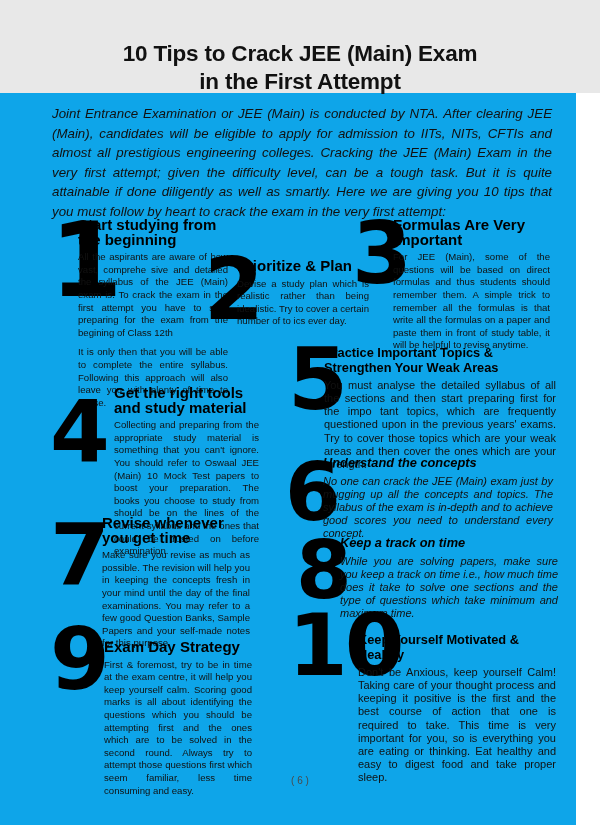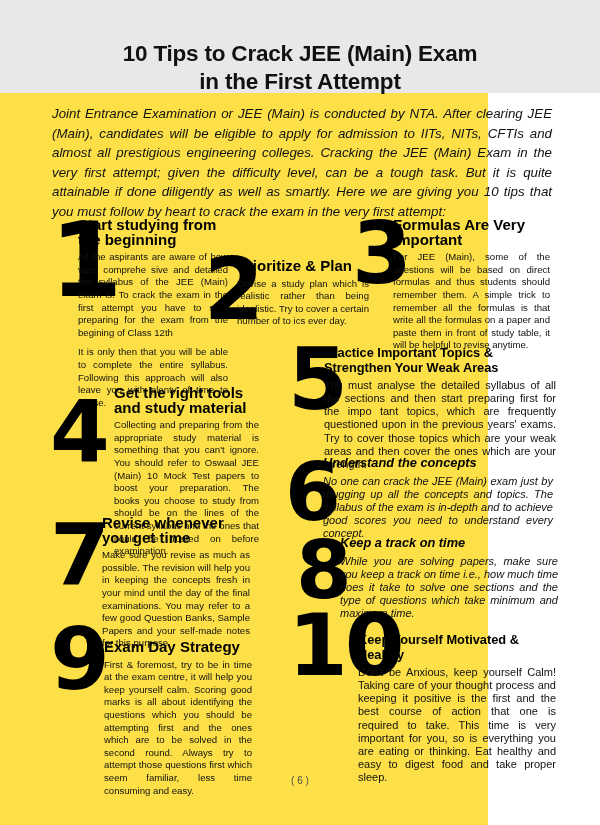--- a/index.html
+++ b/index.html
@@ -12,23 +12,23 @@
     background: #ffffff;
     font-family: "Liberation Sans", sans-serif;
     color: #000000;
     overflow: hidden;
     position: relative;
   }
 
   .page {
     position: absolute;
     inset: 0;
-    width: 488px;
+    width: 576px;
     height: 825px;
-    background: #fde047;
+    background: #0ea5e9;
   }
 
   
   .title-band {
     position: absolute;
     left: 0;
     top: 0;
     width: 600px;
     height: 93px;
     background: #e8e8e8;

